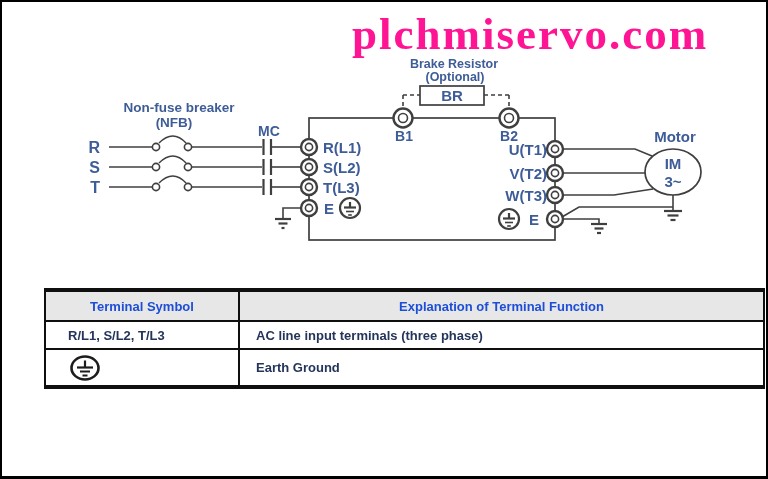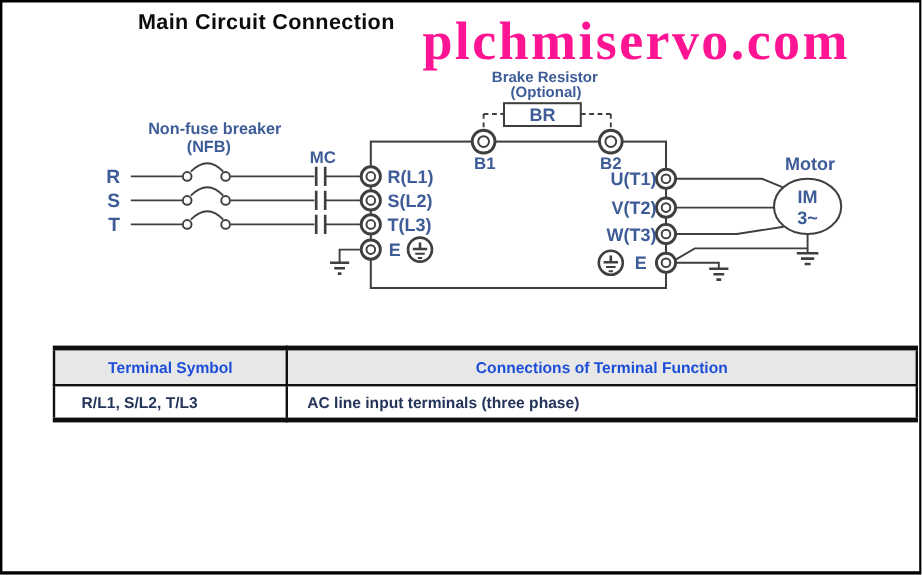--- a/index.html
+++ b/index.html
@@ -45,21 +45,20 @@
   td.exp { padding-left:16px; }
   tr.r1 td { height:24px;border-radius:10px; } tr.r2 td { height:32px; }
   tr.r3 td { height:32px; } tr.r4 td { height:33px; }
   .earth-icon { display:block; margin-top:1px; }
 </style>
 </head>
 <body>
 
 <div class="page">
 
-  <div class="title">Main Circuit Connection</div>
   <div class="watermark">plchmiservo.com</div>
 
   <svg class="diagram" width="768" height="285" viewBox="0 0 768 285">
 
     <text class="t13" x="177" y="110" text-anchor="middle">Non-fuse breaker</text>
     <text class="t13" x="172" y="125" text-anchor="middle">(NFB)</text>
     <text class="t14" x="267" y="134" text-anchor="middle">MC</text>
 
     <g>
       <text class="t16" x="98" y="150.5" text-anchor="end">R</text>
@@ -229,25 +228,37 @@
 
   <div class="table-wrap">
     <table class="term">
       <colgroup>
           <col style="width:194px">
           <col>
         </colgroup>
       <thead>
         <tr>
           <th>Terminal Symbol</th>
-          <th>Connections of Terminal Function</th>
+          <th>Explanation of Terminal Function</th>
         </tr>
       </thead>
       <tbody>
         <tr class="r1">
           <td class="sym">R/L1, S/L2, T/L3</td>
           <td class="exp">AC line input terminals (three phase)</td>
         </tr>
+        <tr class="r4">
+          <td class="sym">
+            <svg class="earth-icon" width="34" height="30" viewBox="0 0 34 30">
+              <ellipse cx="17" cy="15" rx="13.5" ry="11.5" fill="none" stroke="#1d1d1d" stroke-width="2.6"></ellipse>
+              <line x1="17" y1="7.5" x2="17" y2="14" stroke="#1d1d1d" stroke-width="2.2"></line>
+              <line x1="9" y1="14.5" x2="25" y2="14.5" stroke="#1d1d1d" stroke-width="2.2"></line>
+              <line x1="12" y1="18.5" x2="22" y2="18.5" stroke="#1d1d1d" stroke-width="2"></line>
+              <line x1="14.5" y1="22.5" x2="19.5" y2="22.5" stroke="#1d1d1d" stroke-width="2"></line>
+            </svg>
+          </td>
+          <td class="exp">Earth Ground</td>
+        </tr>
       </tbody>
     </table>
   </div>
 
 </div>
 
 </body></html>

